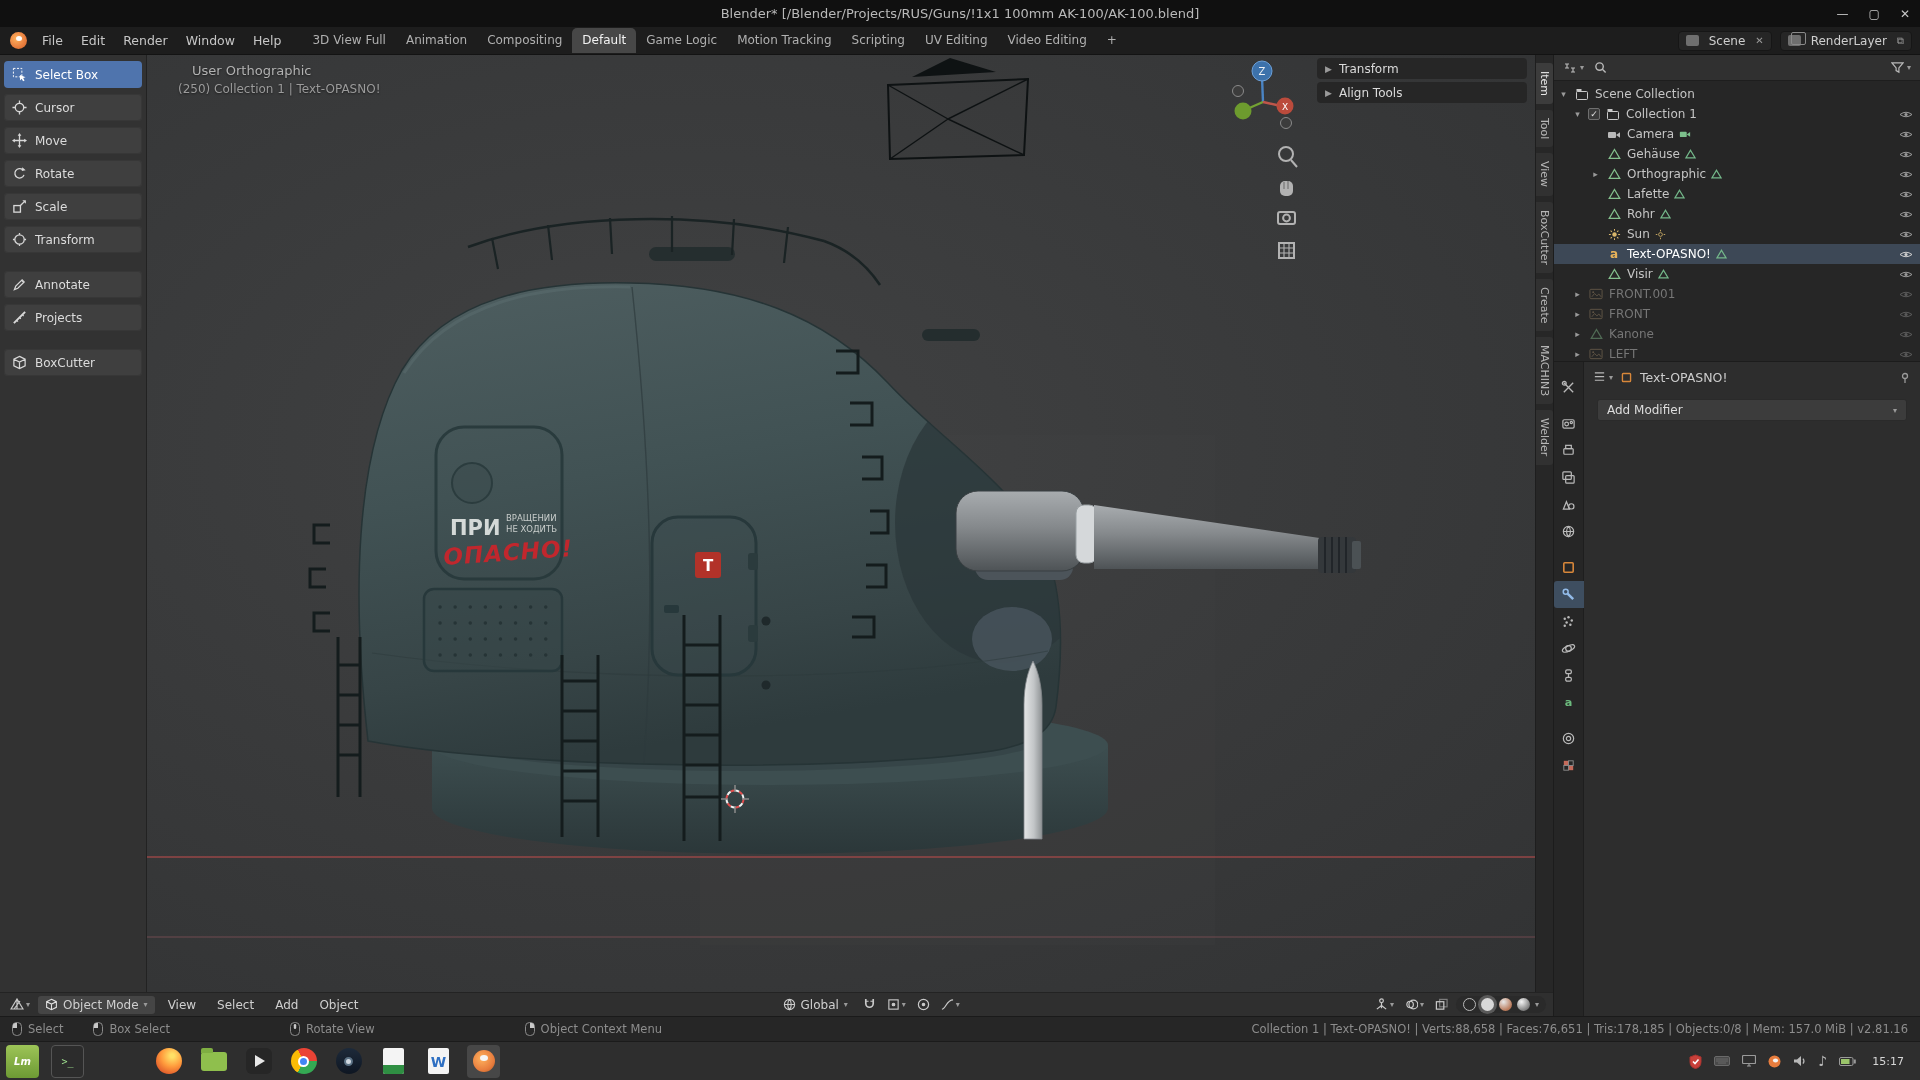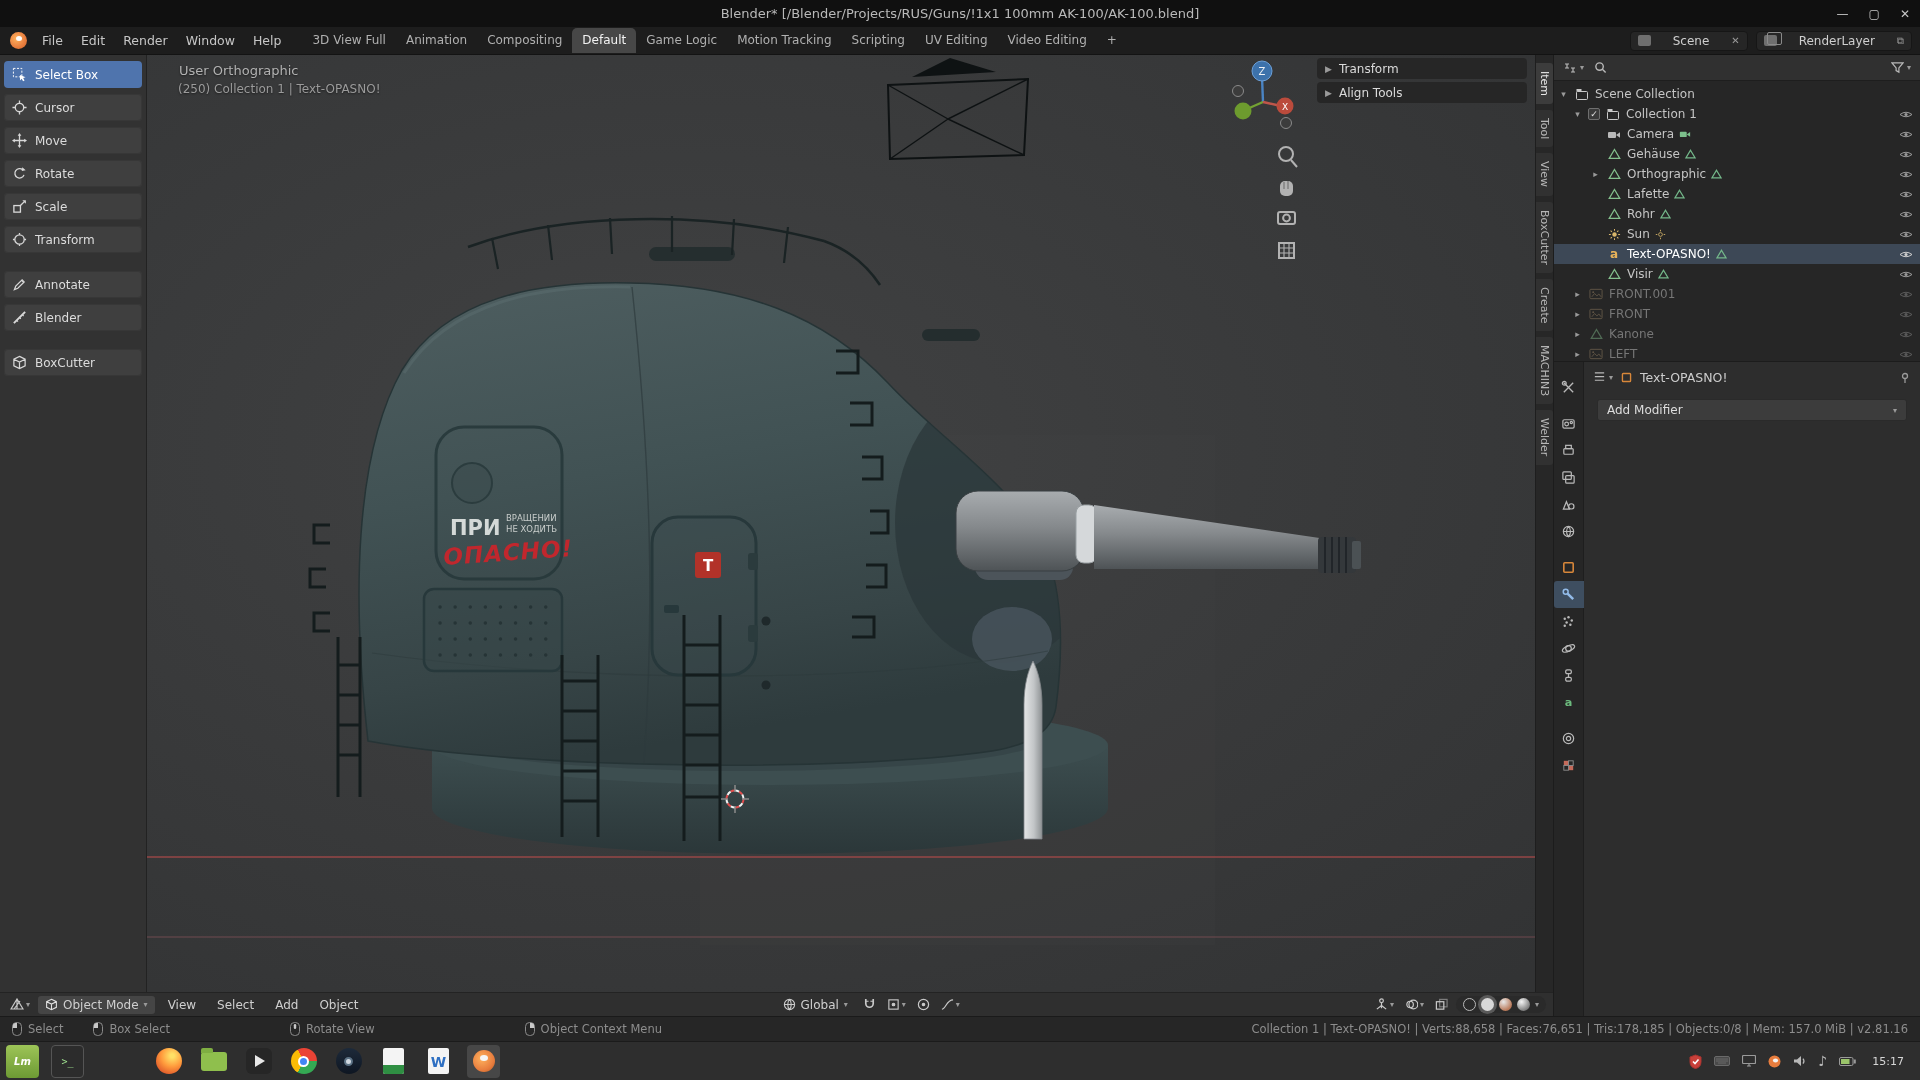--- a/index.html
+++ b/index.html
@@ -20,21 +20,21 @@
     display:flex; align-items:center; padding:0 8px; color:#c6c6c6; font-size:12.5px;
     border-bottom:1px solid #131313; }
   .blender-logo { width:17px; height:17px; border-radius:50%; margin:0 6px 0 2px; position:relative;
     background:radial-gradient(circle at 38% 38%, #ffb25e, #e87d3e 60%, #c96325); }
   .blender-logo i { position:absolute; left:6px; top:4px; width:6px; height:5px; border-radius:50%; background:#fdfdfd; }
   .menu-item { padding:4px 9px; border-radius:3px; }
   .ws-tabs { display:flex; align-items:center; height:100%; margin-left:12px; }
   .ws-tab { padding:5px 10px 6px; font-size:12px; color:#b0b0b0; border-radius:5px 5px 0 0; white-space:nowrap; }
   .ws-tab.active { background:#474747; color:#f2f2f2; }
   .mb-right { margin-left:auto; display:flex; align-items:center; gap:8px; }
-  .id-widget { display:flex; align-items:center; gap:22px; background:#262626; border:1px solid #161616;
+  .id-widget { display:flex; align-items:center; gap:10px; background:#262626; border:1px solid #161616;
     border-radius:4px; padding:2px 7px; font-size:12px; color:#cfcfcf; }
   .id-x { color:#9a9a9a; font-size:10px; }
   .mini-ic { width:13px; height:11px; background:#6f6f6f; border-radius:2px; position:relative; }
   .mini-ic.layers:after { content:""; position:absolute; left:3px; top:-3px; width:13px; height:11px;
     border:1px solid #8a8a8a; border-radius:2px; }
 
   
   #workspace { position:absolute; top:55px; left:0; width:1920px; height:961px; }
   #viewport { position:absolute; left:0; top:0; width:1553px; height:961px; background:#383939; overflow:hidden; }
   #scene-svg { position:absolute; left:0; top:0; z-index:1; }
@@ -452,34 +452,34 @@
           </span>
             <span>Annotate</span>
         </div>
         <div class="tool-btn">
           <span class="tool-icon">
             <svg width="15" height="15" viewBox="0 0 16 16" stroke="#d8d8d8" fill="none">
                 <path d="M2,14 L14,2" stroke-width="2"></path>
                 <path d="M5,11 l1.4,1.4 M8,8 l1.4,1.4 M11,5 l1.4,1.4" stroke-width="1.2"></path>
               </svg>
           </span>
-            <span>Blender</span>
+            <span>Projects</span>
         </div>
         <div class="tool-gap"></div>
         <div class="tool-btn">
           <span class="tool-icon">
             <svg width="15" height="15" viewBox="0 0 16 16" stroke="#d8d8d8" stroke-width="1.3" fill="none">
                 <path d="M8,1.5 L14,4.5 V11.5 L8,14.5 L2,11.5 V4.5 Z M2,4.5 L8,7.5 L14,4.5 M8,7.5 V14.5"></path>
               </svg>
           </span>
             <span>BoxCutter</span>
         </div>
       </div>
 
-      <div class="vp-label" id="vp-label1" style="left:179px; top:8px;">User Orthographic</div>
+      <div class="vp-label" id="vp-label1" style="left:192px; top:8px;">User Orthographic</div>
       <div class="vp-label" id="vp-label2" style="left:178px; top:27px;">(250) Collection 1 | Text-OPASNO!</div>
 
       <div id="overlay-panels">
         <div class="ov-panel">
           <span class="ov-caret">▶</span>
           <span>Transform</span>
         </div>
         <div class="ov-panel">
           <span class="ov-caret">▶</span>
           <span>Align Tools</span>

